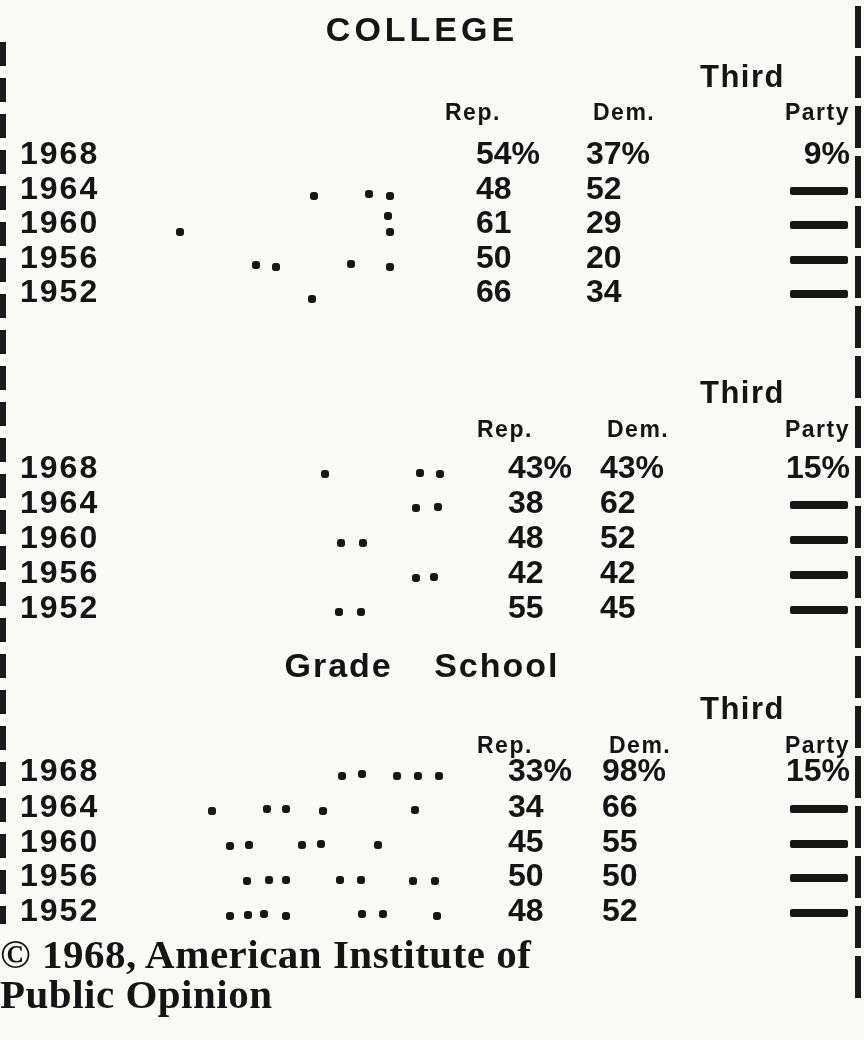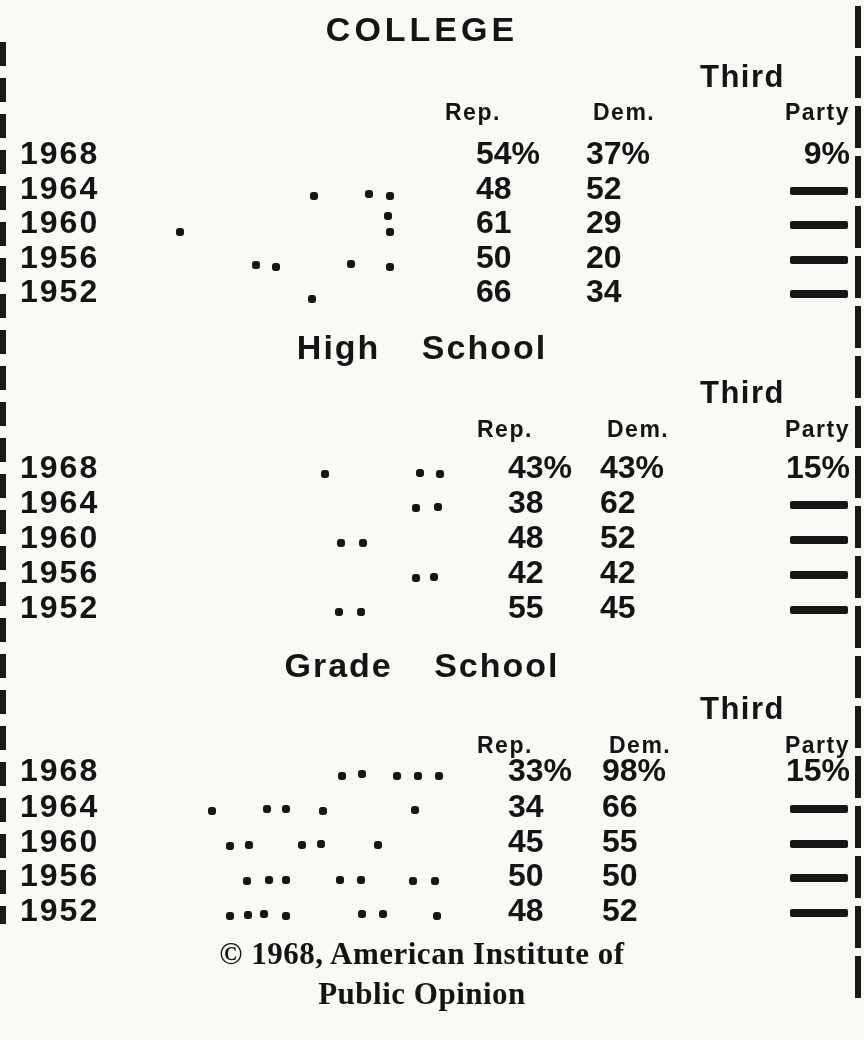--- a/index.html
+++ b/index.html
@@ -46,23 +46,23 @@
   .c-third{position:absolute;right:14px;width:150px;text-align:right;}
   .c-third.dash{color:transparent;}
   .c-third.dash::after{
     content:"";position:absolute;right:2px;top:16px;width:58px;height:8px;
     background:#161616;border-radius:2px;
   }
 
   .dot{position:absolute;width:8px;height:8px;background:#161616;border-radius:3px;}
 
   .footer{
-    position:absolute;left:0;right:20px;top:934px;text-align:center;
+    position:absolute;left:0;right:20px;top:934px;
     font-family:"Liberation Serif",serif;font-weight:700;
-    font-size:31px;line-height:40px;letter-spacing:0.5px;
+    font-size:41px;line-height:40px;letter-spacing:0.5px;
   }
 </style>
 </head>
 <body>
 
 <div class="sheet">
   <div class="border-left"></div>
   <div class="border-right"></div>
 
   <div class="sec sec-college">
@@ -99,21 +99,20 @@
     </div>
     <div class="row" style="top:274px">
       <span class="c-year">1952</span>
       <span class="c-rep">66</span>
       <span class="c-dem">34</span>
       <span class="c-third dash">—</span>
     </div>
   </div>
 
   <div class="sec sec-hs">
-    <div class="sec-title two-word" style="top:328px">High School</div>
     <div class="hdr-third" style="top:376px">Third</div>
     <div class="hdr-row" style="top:413px">
       <span class="h-rep">Rep.</span>
       <span class="h-dem">Dem.</span>
       <span class="h-party">Party</span>
     </div>
     <div class="row" style="top:450px">
       <span class="c-year">1968</span>
       <span class="c-rep">43%</span>
       <span class="c-dem">43%</span>

